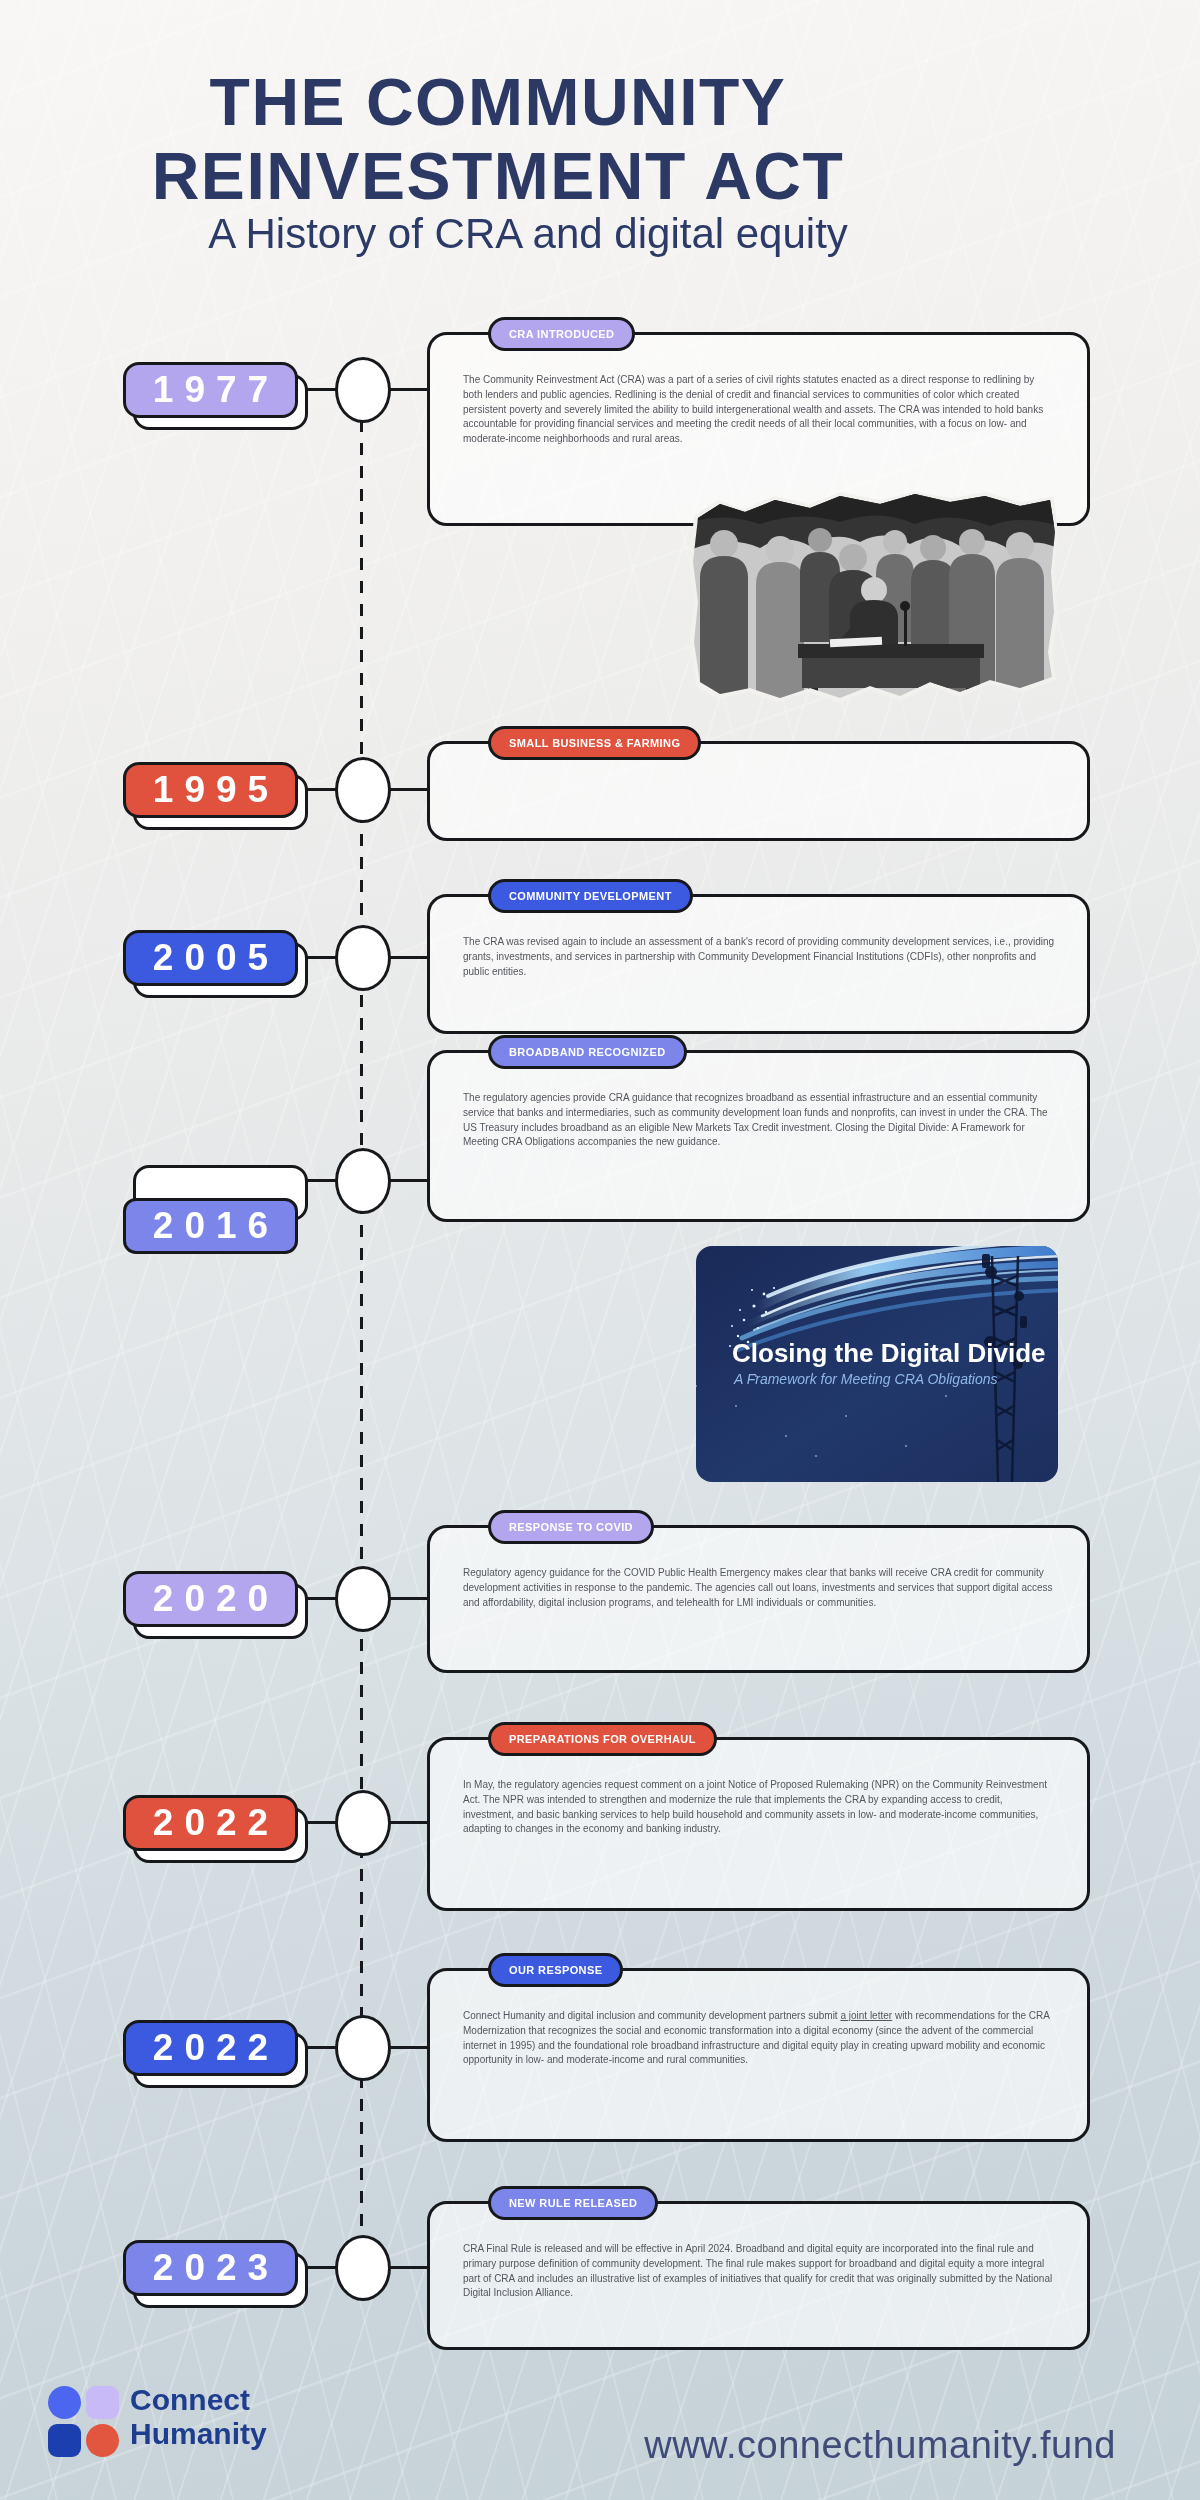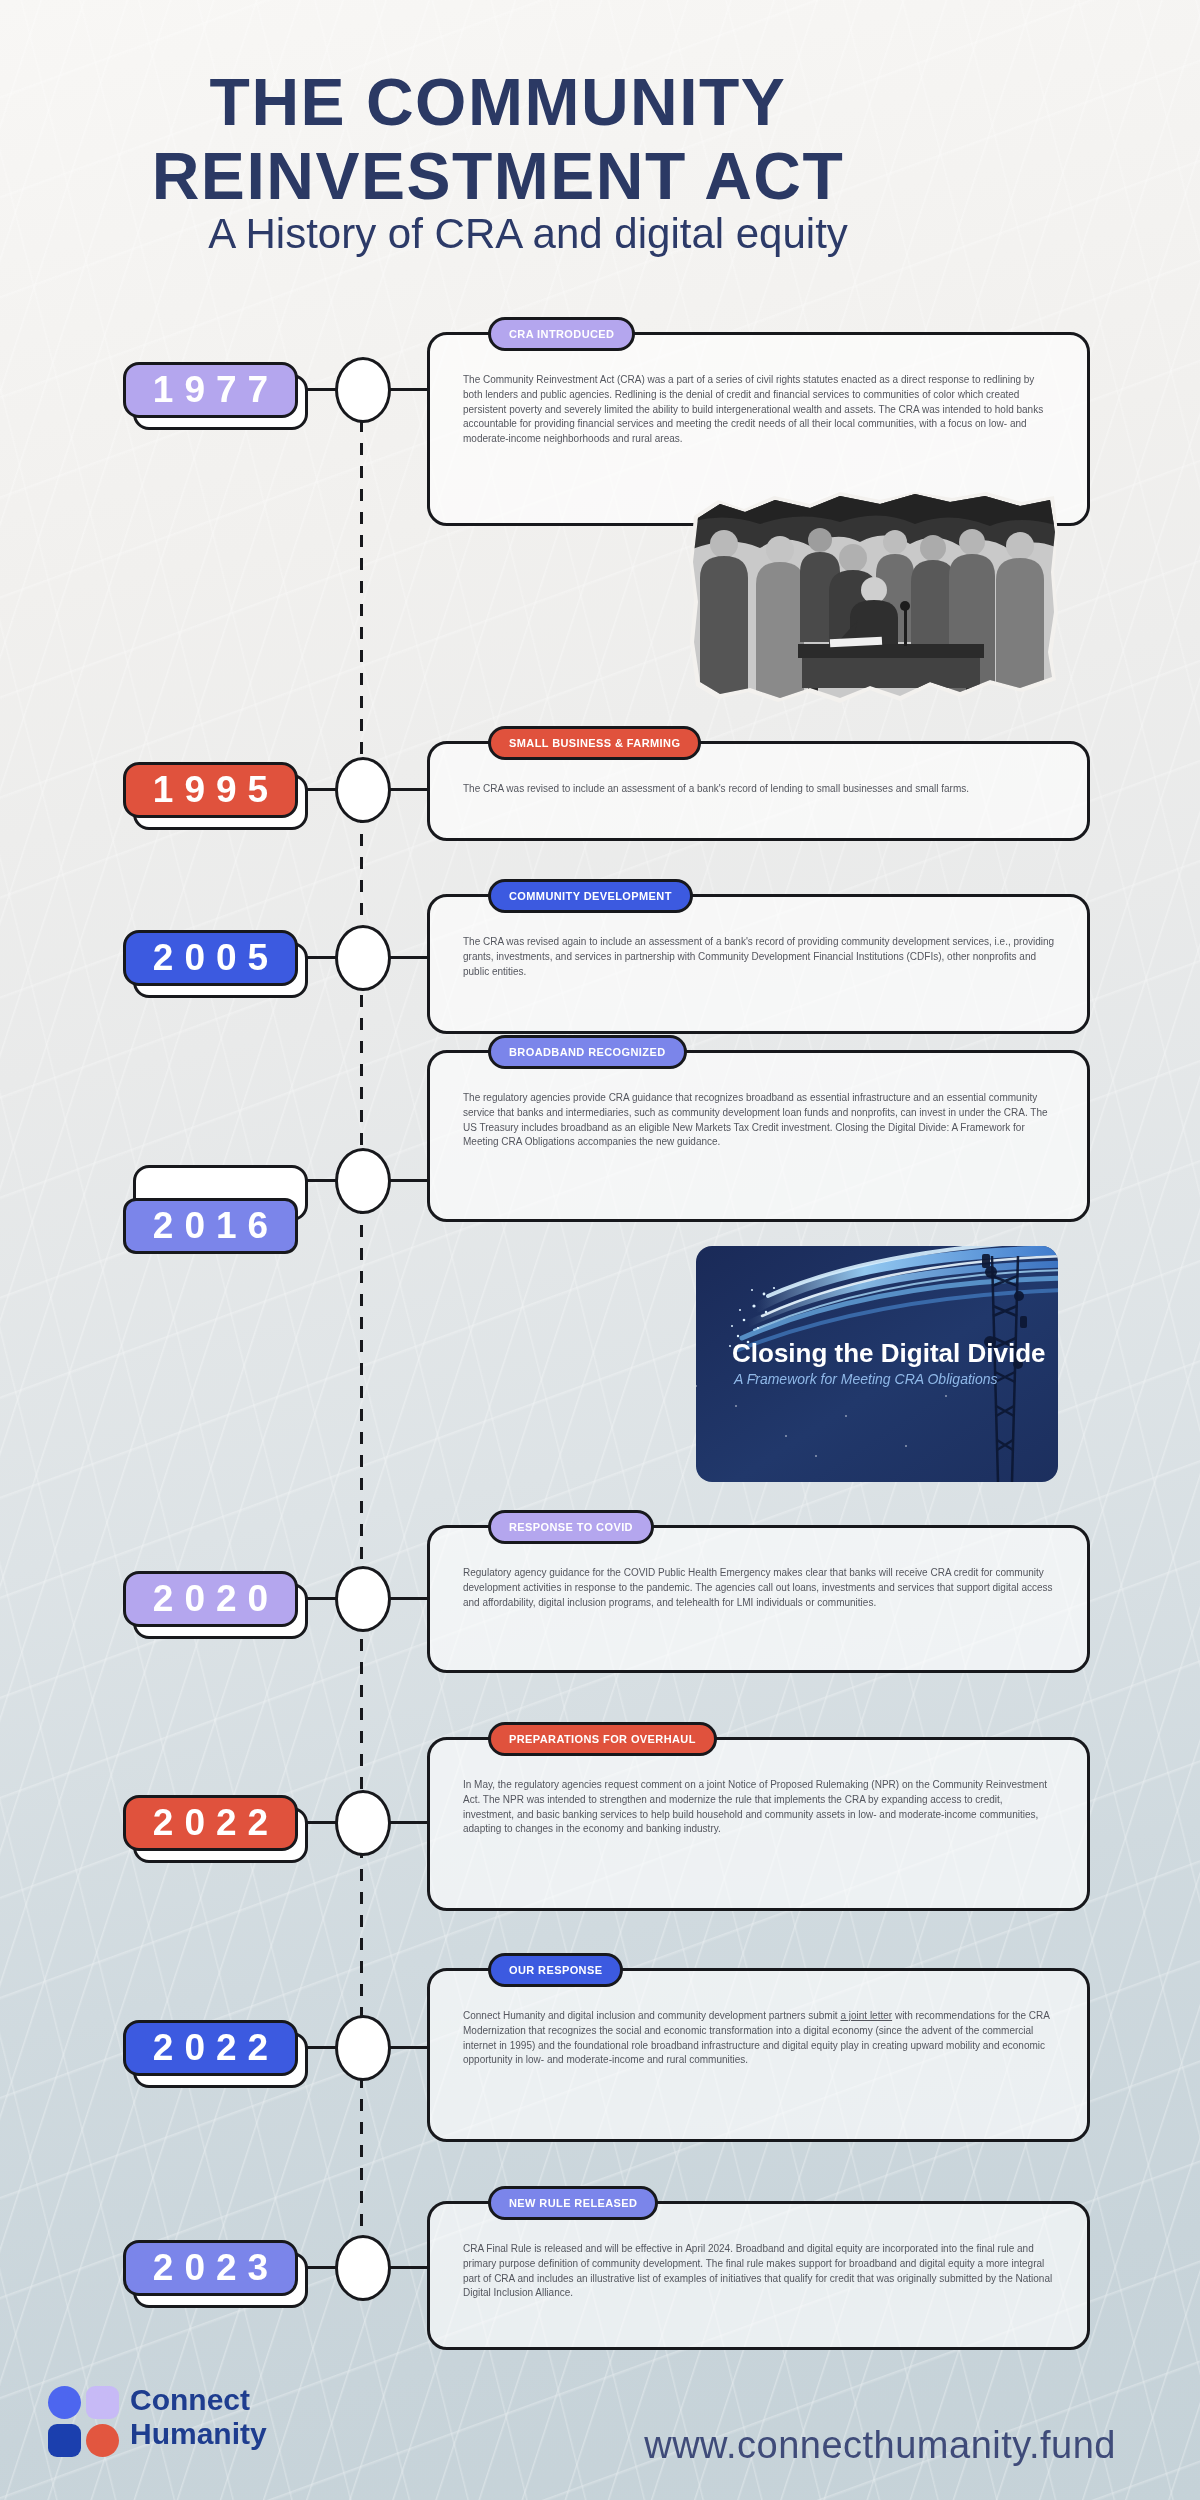--- a/index.html
+++ b/index.html
@@ -129,21 +129,20 @@
 
   <div class="abs year-shadow" style="top:774px;"></div>
   <div class="abs year-pill theme-red" style="top:762px;">
       <span>1995</span>
     </div>
   <div class="abs conn" style="left:292px;top:788px;width:48px;"></div>
   <div class="abs conn" style="left:386px;top:788px;width:44px;"></div>
   <div class="abs node" style="top:757px;"></div>
   <div class="abs card" style="top:741px;min-height:100px;">
     <div class="badge theme-red">SMALL BUSINESS &amp; FARMING</div>
-    <p>The CRA was revised to include an assessment of a bank's record of lending to small businesses and small farms.</p>
   </div>
 
   <div class="abs year-shadow" style="top:942px;"></div>
   <div class="abs year-pill theme-blue" style="top:930px;">
       <span>2005</span>
     </div>
   <div class="abs conn" style="left:292px;top:956px;width:48px;"></div>
   <div class="abs conn" style="left:386px;top:956px;width:44px;"></div>
   <div class="abs node" style="top:925px;"></div>
   <div class="abs card" style="top:894px;min-height:140px;">

